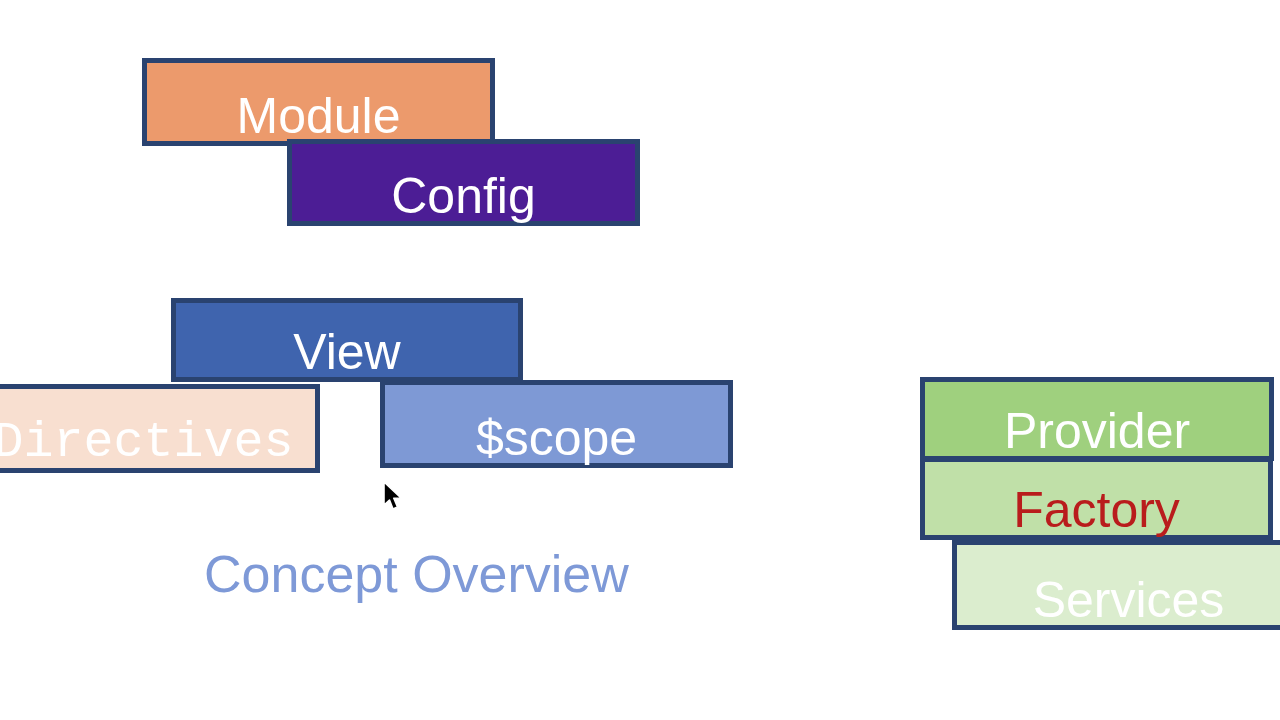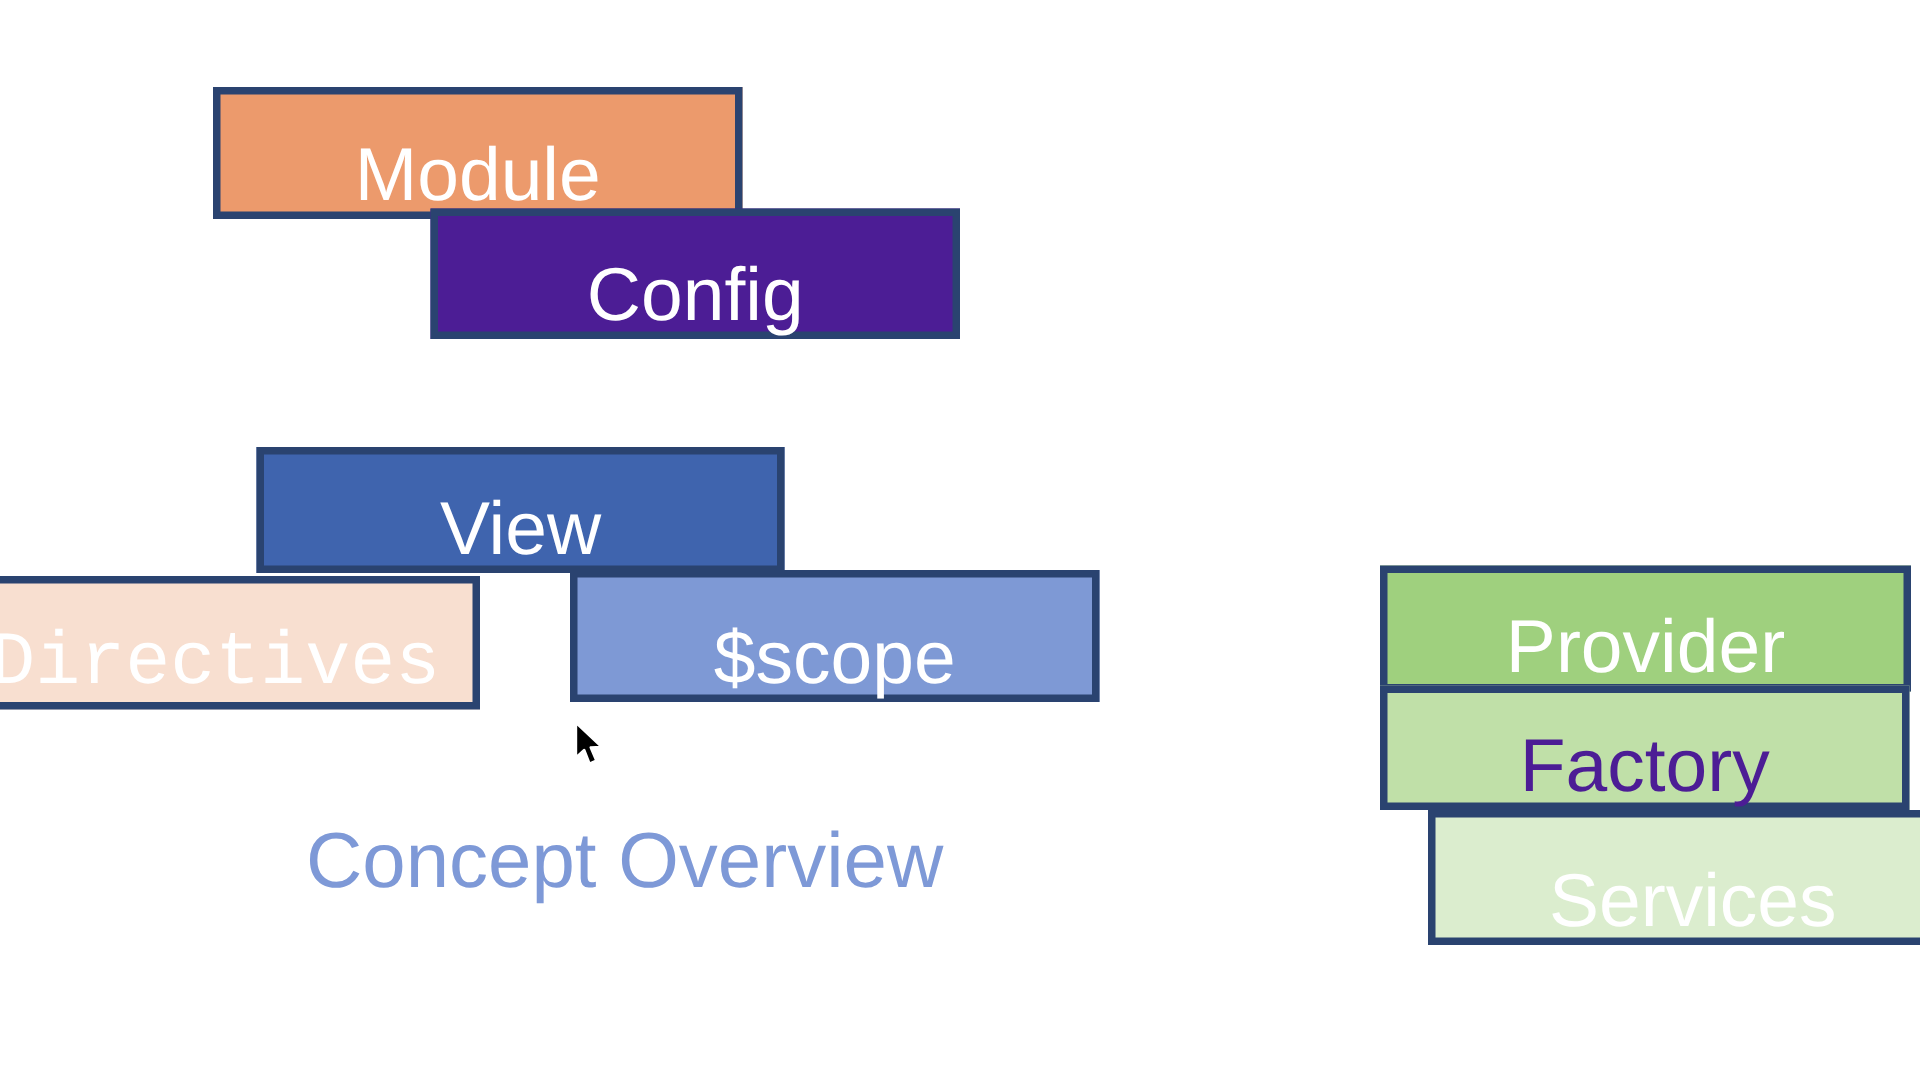--- a/index.html
+++ b/index.html
@@ -65,21 +65,21 @@
     <div class="box" style="left: -33px; top: 384px; width: 353px; height: 89px; background: rgb(248, 223, 208); border-color: rgb(42, 67, 112); z-index: 6;">
       <span class="box-label" style="color: rgb(255, 255, 255); font-family: Liberation Mono, monospace;">Directives</span>
     </div>
     <div class="box" style="left: 380px; top: 380px; width: 353px; height: 88px; background: rgb(126, 153, 213); border-color: rgb(42, 67, 112); z-index: 7;">
       <span class="box-label" style="color: rgb(255, 255, 255);">$scope</span>
     </div>
     <div class="box" style="left: 888px; top: 377px; width: 354px; height: 84px; background: rgb(159, 208, 126); border-color: rgb(42, 67, 112); z-index: 8; margin-left: 32px;">
       <span class="box-label" style="color: rgb(255, 255, 255);">Provider</span>
     </div>
     <div class="box" style="left: 920px; top: 457px; width: 353px; height: 83px; background: rgb(192, 224, 168); border-color: rgb(42, 67, 112); z-index: 9;">
-      <span class="box-label" style="color: #4c1d95;">Factory</span>
+      <span class="box-label" style="color: #b91c1c;">Factory</span>
     </div>
     <div class="box" style="left: 952px; top: 540px; width: 353px; height: 90px; background: rgb(219, 237, 206); border-color: rgb(42, 67, 112); z-index: 10;">
       <span class="box-label" style="color: rgb(255, 255, 255);">Services</span>
     </div>
     <div id="slide-title" style="color: rgb(126, 153, 215);">Concept Overview</div>
 
   <svg id="mouse-cursor" viewBox="0 0 24 34" xmlns="http://www.w3.org/2000/svg">
     <polygon points="4,1 4,24 9.5,19 13,28 17.5,26 13.8,17.3 21,17" fill="#000000" stroke="#ffffff" stroke-width="1.6" stroke-linejoin="round"></polygon>
   </svg>
 

